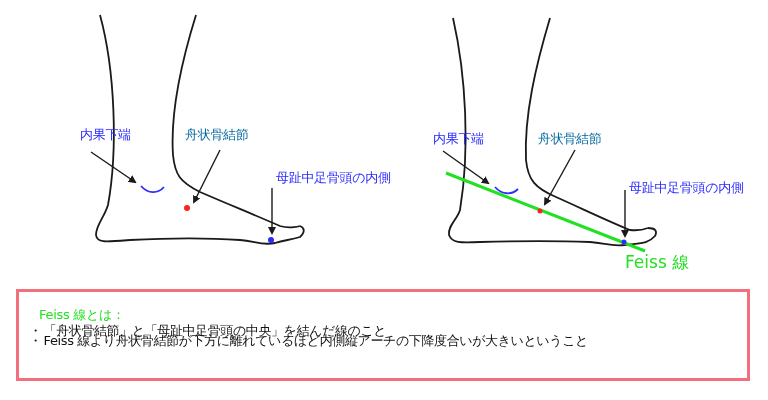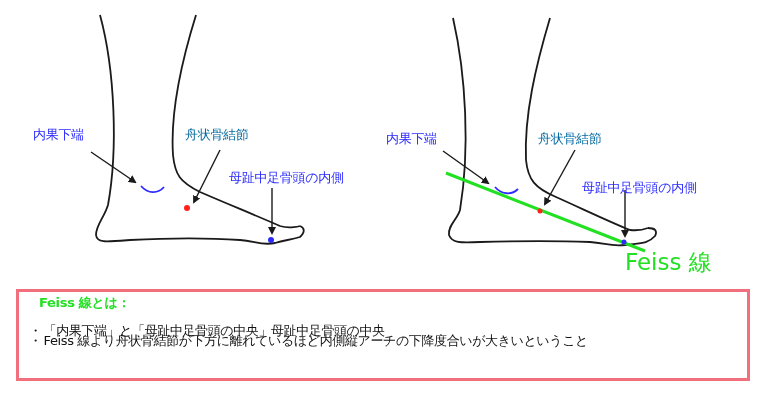--- a/index.html
+++ b/index.html
@@ -21,52 +21,51 @@
       width: 768px;
       height: 290px;
     }
     .lbl {
       position: absolute;
       font-size: 13px;
       white-space: nowrap;
       line-height: 16px;
       letter-spacing: -0.3px;
     }
-    .blue { color: #2b2bff; }
+    .blue { color: #2b2bff; margin-left: 47px; }
     .red { color: #0369a1; }
     .feiss-label {
       position: absolute;
       left: 625px;
       top: 252px;
-      font-size: 23px;
+      font-size: 17px;
       color: #22e022;
       white-space: nowrap;
       line-height: 20px;
       font-family: "DejaVu Sans", sans-serif;
     }
     .info-box {
       position: absolute;
       left: 16px;
       top: 289px;
       width: 728px;
       height: 86px;
       border: 3px solid #f2707e;
       background: #ffffff;
       box-sizing: content-box;
     }
     .info-title {
       position: absolute;
       left: 20px;
-      top: 2px;
+      top: 14px;
       font-size: 13px;
       color: #22e022;
       line-height: 18px;
       white-space: nowrap;
       letter-spacing: -0.3px;
-      font-weight: bold;
     }
     .info-line {
       position: absolute;
       left: 10px;
       font-size: 13px;
       color: #111111;
       line-height: 18px;
       white-space: nowrap;
       letter-spacing: -0.4px;
     }
@@ -128,18 +127,18 @@
 
 <div class="lbl blue" style="left:386px; top:131px;">内果下端</div>
 <div class="lbl red" style="left:538px; top:131px;">舟状骨結節</div>
 <div class="lbl blue" style="left:582px; top:180px;">母趾中足骨頭の内側</div>
 
 <div class="feiss-label">Feiss 線</div>
 
 <div class="info-box">
   <div class="info-title">Feiss 線とは：</div>
   <div class="info-line l1">
-    <span class="bullet">・</span><span>「内果下端」と「母趾中足骨頭の中央」母趾中足骨頭の中央</span>
+    <span class="bullet">・</span><span>「舟状骨結節」と「母趾中足骨頭の中央」を結んだ線のこと</span>
   </div>
   <div class="info-line l2">
     <span class="bullet">・</span><span>Feiss 線より舟状骨結節が下方に離れているほど内側縦アーチの下降度合いが大きいということ</span>
   </div>
 </div>
 
 </body></html>

